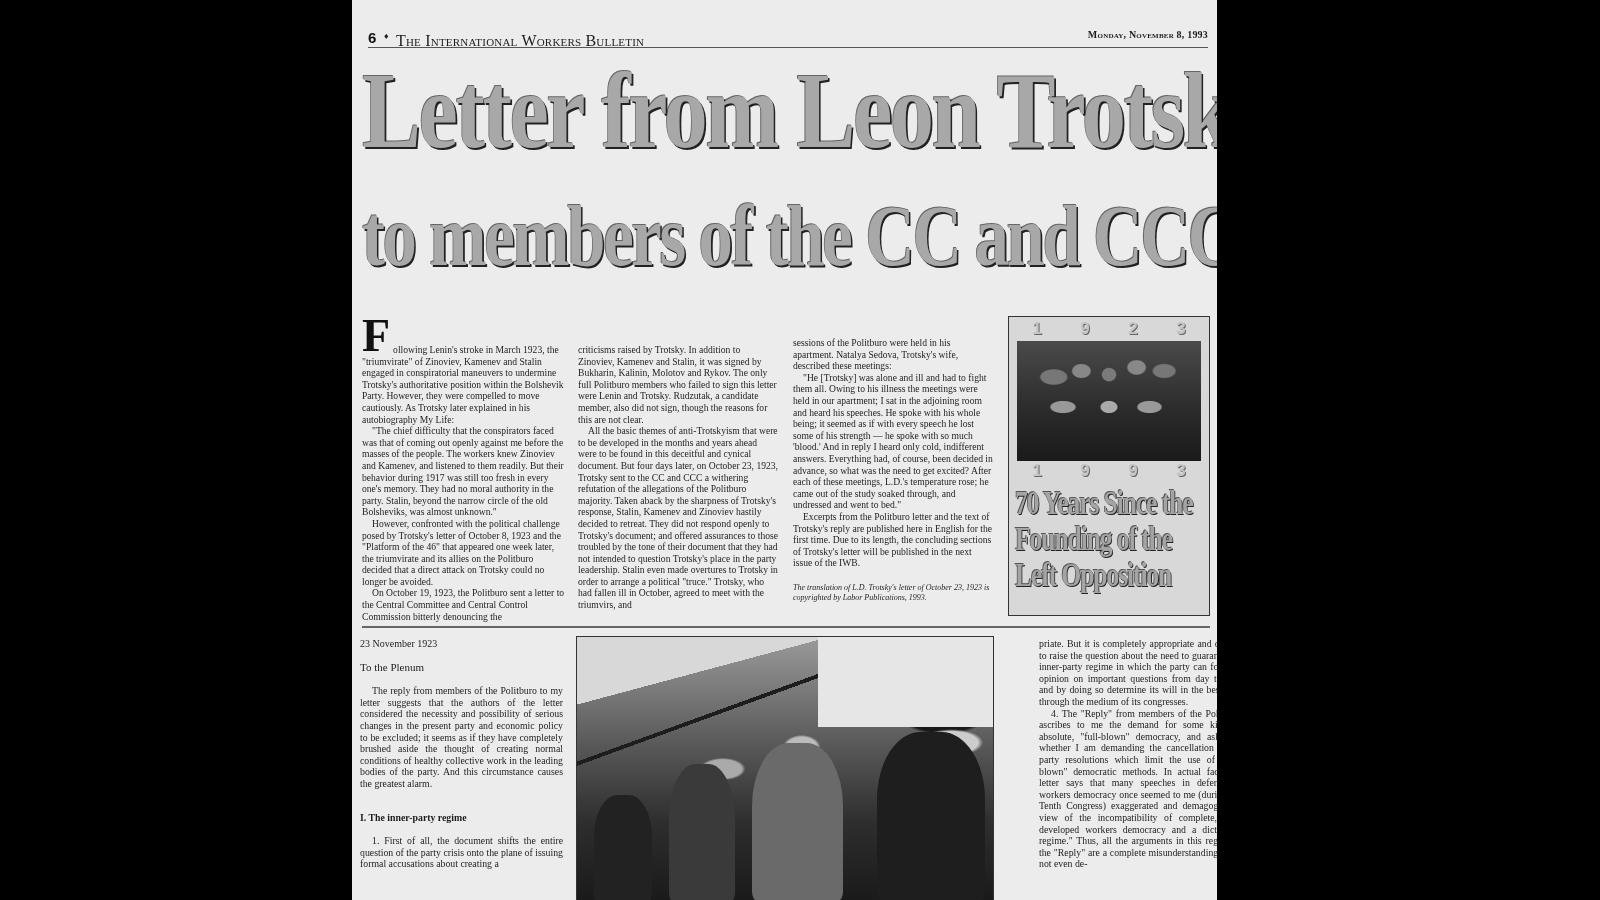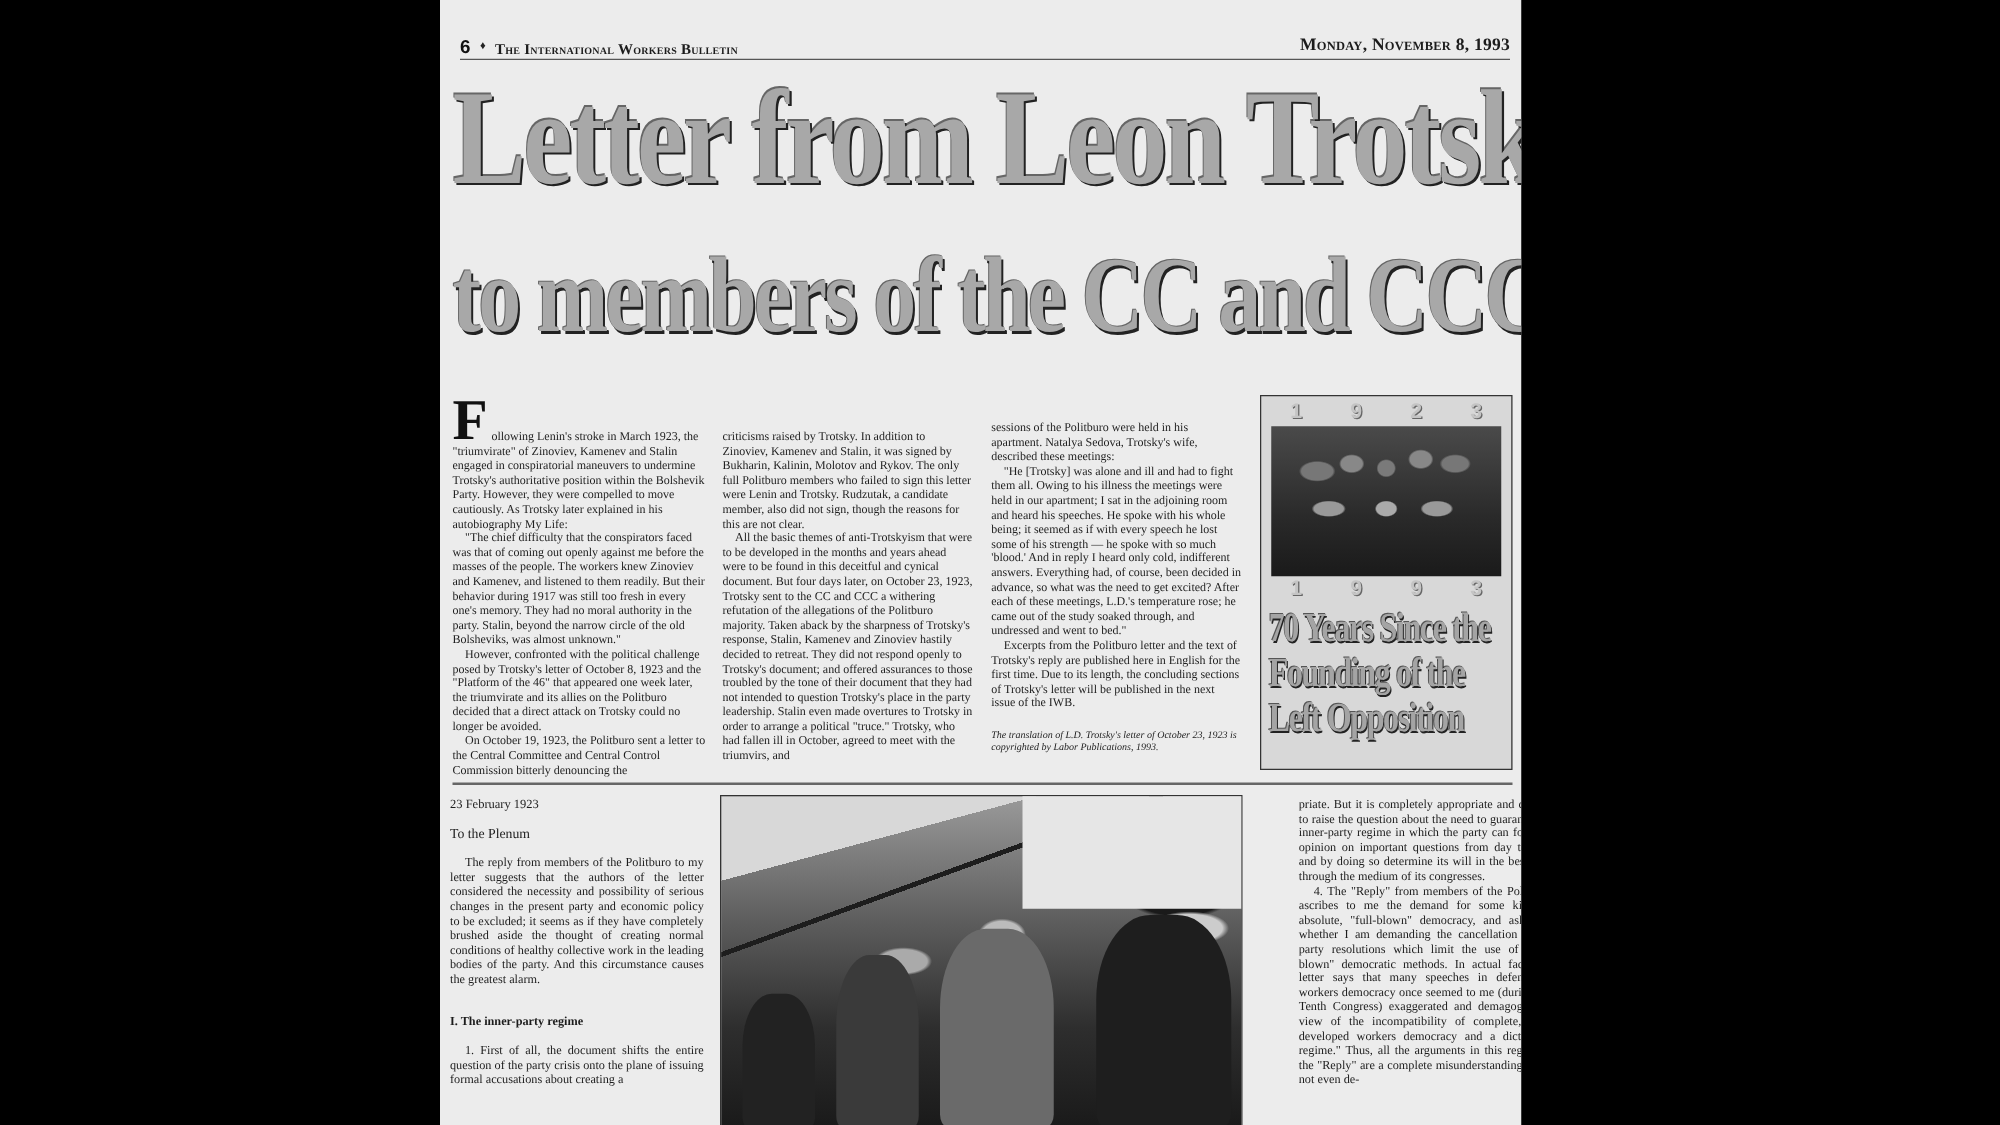--- a/index.html
+++ b/index.html
@@ -18,25 +18,25 @@
     border-bottom: 1px solid #555;
   }
   .masthead .pgno {
     position: absolute; left: 0; top: 2px; font-weight: bold; font-size: 15px;
     font-family: "Liberation Sans", sans-serif; color: #111;
   }
   .masthead .diamond {
     position: absolute; left: 16px; top: 4px; font-size: 9px; color: #222;
   }
   .masthead .pubname {
-    position: absolute; left: 28px; top: 5px; font-size: 12px;
-    font-variant: small-caps; font-weight: bold; letter-spacing: 0.2px;
+    position: absolute; left: 28px; top: 5px; font-size: 16px;
+    font-variant: small-caps; font-weight: normal; letter-spacing: 0.2px;
   }
   .masthead .date {
-    position: absolute; right: 0; top: 2px; font-size: 14px;
+    position: absolute; right: 0; top: 2px; font-size: 10px;
     font-variant: small-caps; font-weight: bold; letter-spacing: 0.2px;
   }
   
   .headline {
     position: absolute; left: 10px; top: 55px; width: 850px;
   }
   .headline .h1 {
     display: block; text-align: left;
     font-family: "Liberation Serif", serif; font-weight: bold;
     font-size: 108px; line-height: 112px; letter-spacing: -3px;
@@ -201,21 +201,21 @@
     <div class="sidetitle">
       <span>70 Years Since the</span>
       <span>Founding of the</span>
       <span>Left Opposition</span>
     </div>
   </div>
 
   <div class="rule"></div>
 
   <div class="letter">
-    <p class="dateline">23 February 1923</p>
+    <p class="dateline">23 November 1923</p>
     <p class="salutation">To the Plenum</p>
     <p class="body">The reply from members of the Politburo to my letter suggests that the authors of the letter considered the necessity and possibility of serious changes in the present party and economic policy to be excluded; it seems as if they have completely brushed aside the thought of creating normal conditions of healthy collective work in the leading bodies of the party. And this circumstance causes the greatest alarm.</p>
     <p class="section-head">I. The inner-party regime</p>
     <p class="body">1. First of all, the document shifts the entire question of the party crisis onto the plane of issuing formal accusations about creating a</p>
   </div>
 
   <div class="mainphoto">
     <div class="sky"></div>
     <div class="fig" style="left:4%;top:60%;width:14%;height:40%;"></div>
     <div class="fig" style="left:22%;top:48%;width:16%;height:52%;background:#3a3a3a;"></div>

